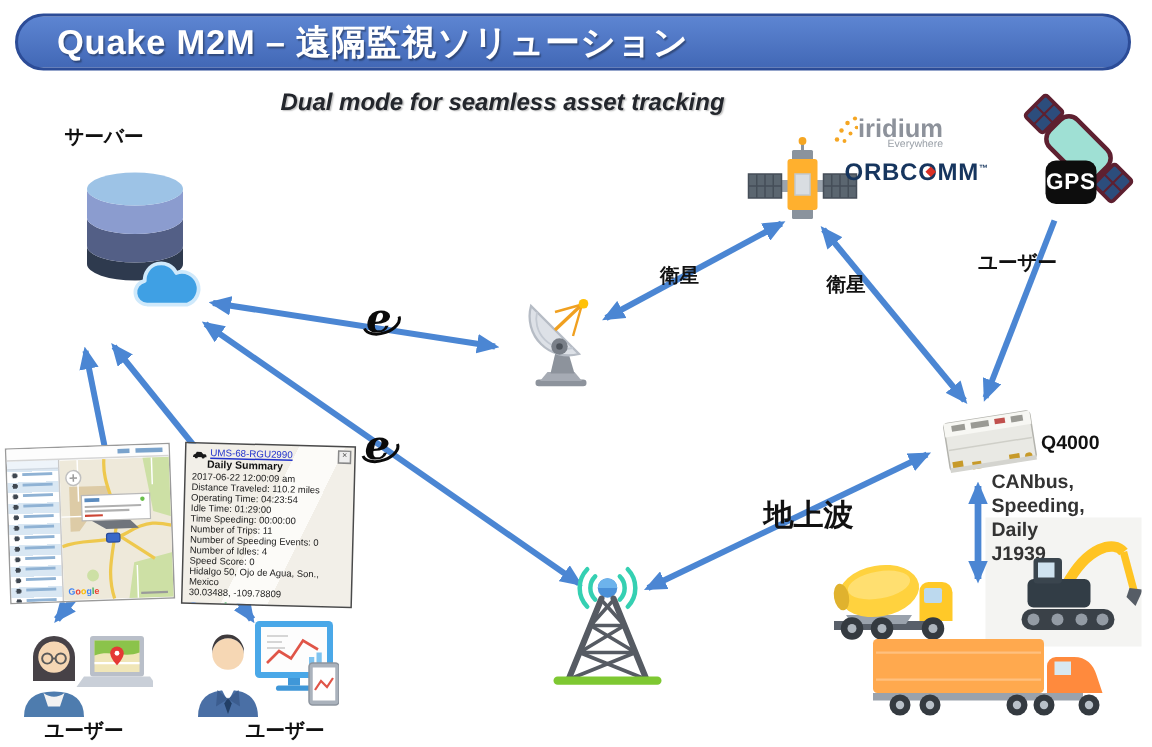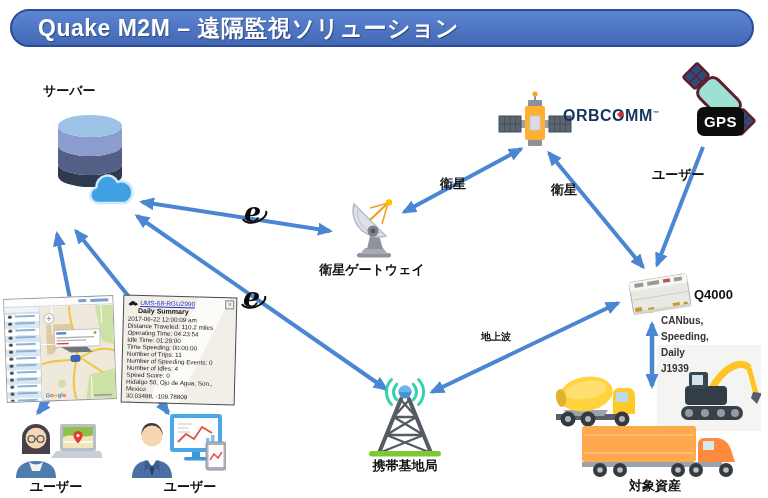--- a/index.html
+++ b/index.html
@@ -24,25 +24,25 @@
              font-size:27px;font-weight:bold;color:#0a0a0a;font-style:italic;}
   
   .irid{position:absolute;left:556px;top:77px;display:flex;align-items:flex-start;}
   .irid .word{font-size:17px;color:#8d929b;font-weight:bold;line-height:17px;}
   .irid .sub{font-size:7px;color:#9aa0a8;text-align:right;margin-top:-1px;}
   .orb{position:absolute;left:563px;top:107px;font-size:16px;font-weight:900;color:#16355e;
        letter-spacing:.5px;}
   .orb .tm{font-size:6px;vertical-align:super;}
   .orb .rdot{position:absolute;left:55px;top:5px;width:5px;height:5px;background:#d93025;
              transform:rotate(45deg);}
-  .gpsbadge{position:absolute;left:697px;top:107px;width:47px;height:29px;background:#0d0d0d;
+  .gpsbadge{position:absolute;left:697px;top:107px;width:34px;height:29px;background:#0d0d0d;
             border-radius:7px;color:#fff;font-weight:900;font-size:15px;display:flex;
             align-items:center;justify-content:center;letter-spacing:.5px;}
   
-  .canlist{position:absolute;left:661px;top:313px;font-size:10px;font-weight:bold;
+  .canlist{position:absolute;left:661px;top:313px;font-size:13px;font-weight:bold;
            color:#333;line-height:16px;}
   
   .win1{position:absolute;left:5px;top:297px;width:110px;height:104px;background:#fff;
         border:1px solid #9a9a9a;transform:rotate(-2deg);box-sizing:border-box;}
   .win1 .hdr{height:7px;border-bottom:1px solid #d5d5d5;position:relative;background:#fdfdfd;}
   .win1 .hdr i{position:absolute;top:2px;height:2.5px;background:#7aa3cc;display:block;}
   .win1 .bodyrow{display:flex;height:94px;}
   .sbar{width:34px;height:100%;border-right:1px solid #c9c9c9;
     background-image:
       radial-gradient(circle at 4px 3.5px,#3f4750 1.7px,rgba(0,0,0,0) 1.9px),
@@ -91,20 +91,21 @@
       <line x1="130" y1="298" x2="76" y2="231" marker-end="url(#ah)"></line>
       <line x1="58" y1="388" x2="38" y2="413" stroke-width="5" marker-end="url(#ah)"></line>
       <line x1="151" y1="388" x2="168" y2="413" stroke-width="5" marker-end="url(#ah)"></line>
       <line x1="652" y1="324" x2="652" y2="386" stroke-width="4.5" marker-start="url(#ah)" marker-end="url(#ah)"></line>
     </g>
   </svg>
 
   <div class="banner">
     <h1>Quake M2M – 遠隔監視ソリューション</h1>
   </div>
+  <div class="subtitle">Dual mode for seamless asset tracking</div>
 
   <div class="lbl" style="left:43px;top:82px">サーバー</div>
   <div class="abs" style="left:53px;top:112px">
     <svg width="74" height="84" viewBox="0 0 74 84">
       <path d="M5,52 L5,64 A32,11 0 0 0 69,64 L69,52 A32,11 0 0 1 5,52 Z" fill="#2e3a4e"></path>
       <path d="M5,33 L5,52 A32,11 0 0 0 69,52 L69,33 A32,11 0 0 1 5,33 Z" fill="#535f86"></path>
       <path d="M5,14 L5,33 A32,11 0 0 0 69,33 L69,14 A32,11 0 0 1 5,14 Z" fill="#8b9ccf"></path>
       <ellipse cx="37" cy="14" rx="32" ry="11" fill="#9dc3e6"></ellipse>
     </svg>
   </div>
@@ -123,20 +124,37 @@
       <g fill="#5b6670" stroke="#454e58" stroke-width="1">
         <rect x="2" y="26" width="22" height="16"></rect>
           <rect x="52" y="26" width="22" height="16"></rect>
       </g>
       <path d="M7.5,26 v16 M13,26 v16 M18.5,26 v16 M2,34 h22 M57.5,26 v16 M63,26 v16 M68.5,26 v16 M52,34 h22" stroke="#454e58" stroke-width="1" fill="none"></path>
       <rect x="31" y="10" width="14" height="7" rx="1" fill="#8a939d"></rect>
       <rect x="31" y="49" width="14" height="7" rx="1" fill="#8a939d"></rect>
       <rect x="28" y="16" width="20" height="34" rx="2" fill="#ffb02e"></rect>
       <rect x="33" y="26" width="10" height="14" fill="#d9dde2" stroke="#c2c8ce"></rect>
     </svg>
+  </div>
+  <div class="irid">
+    <svg width="16" height="22" viewBox="0 0 16 22">
+      <g fill="#f5a623">
+        <circle cx="2" cy="16" r="1.5"></circle>
+          <circle cx="5" cy="10" r="1.5"></circle>
+          <circle cx="9" cy="5" r="1.5"></circle>
+        <circle cx="14" cy="2" r="1.4"></circle>
+          <circle cx="7" cy="17" r="1.3"></circle>
+          <circle cx="11" cy="12" r="1.3"></circle>
+        <circle cx="15" cy="8" r="1.2"></circle>
+      </g>
+    </svg>
+    <div>
+      <div class="word">iridium</div>
+      <div class="sub">Everywhere</div>
+    </div>
   </div>
   <div class="orb">
     <span>ORBCOMM</span><span class="tm">™</span>
     <span class="rdot"></span>
   </div>
 
   <div class="abs" style="left:676px;top:56px">
     <svg width="86" height="86" viewBox="0 0 86 86">
       <g transform="rotate(-45 43 43)">
         <g fill="#2c4d7c" stroke="#5e2030" stroke-width="2.5">
@@ -160,21 +178,20 @@
       <path d="M44,40 A26,26 0 0 1 12,8 Z" fill="#dde1e7" stroke="#b6bcc5" stroke-width="1.5"></path>
       <path d="M40,36 A20,20 0 0 1 16,12" stroke="#c3c9d2" stroke-width="1.2" fill="none"></path>
       <line x1="28" y1="24" x2="46" y2="7" stroke="#f0a020" stroke-width="2.2"></line>
       <line x1="46" y1="7" x2="28" y2="12" stroke="#f0a020" stroke-width="1.6"></line>
       <line x1="46" y1="7" x2="40" y2="28" stroke="#f0a020" stroke-width="1.6"></line>
       <circle cx="47" cy="6.5" r="3.2" fill="#ffc107"></circle>
       <circle cx="31" cy="35" r="5.5" fill="#7a8089"></circle>
       <circle cx="31" cy="35" r="2.2" fill="#4c525a"></circle>
     </svg>
   </div>
-  <div class="lbl ctr" style="left:312px;top:261px;width:120px">衛星ゲートウェイ</div>
 
   <div class="abs" style="left:624px;top:268px">
     <svg width="72" height="52" viewBox="0 0 72 52">
       <g transform="rotate(-9 36 26)">
         <rect x="7" y="10" width="58" height="32" rx="2.5" fill="#e9e9e4" stroke="#b4b4ae"></rect>
         <rect x="7" y="10" width="58" height="9" fill="#f7f7f3"></rect>
         <g fill="#9a9a94">
           <rect x="12" y="12" width="9" height="4"></rect>
             <rect x="25" y="12" width="12" height="4"></rect>
           <rect x="52" y="12" width="8" height="4"></rect>
@@ -215,21 +232,20 @@
           <line x1="59" y1="23" x2="81" y2="77"></line>
       </g>
       <g stroke="#565b63" stroke-width="2.4">
         <path d="M51,24 L66.3,41 M59,24 L43.7,41 M43.7,41 H66.3"></path>
         <path d="M43.7,41 L73.7,59 M66.3,41 L36.3,59 M36.3,59 H73.7"></path>
         <path d="M36.3,59 L81,77 M73.7,59 L29,77"></path>
       </g>
       <rect x="19" y="75" width="72" height="5.5" rx="2.75" fill="#7ec832"></rect>
     </svg>
   </div>
-  <div class="lbl ctr" style="left:355px;top:457px;width:100px">携帯基地局</div>
 
   <div class="win1">
     <div class="hdr">
       <i style="right:4px;width:18px"></i>
       <i style="right:26px;width:8px"></i>
     </div>
     <div class="bodyrow">
       <div class="sbar">
         <div style="height:5px;background:#eef4fa;border-bottom:1px solid #cfd8e2"></div>
       </div>
@@ -395,26 +411,25 @@
         </g>
       <g fill="#b8c0c8">
           <circle cx="20" cy="46" r="2.8"></circle>
           <circle cx="40" cy="46" r="2.8"></circle>
           <circle cx="98" cy="46" r="2.8"></circle>
           <circle cx="116" cy="46" r="2.8"></circle>
           <circle cx="146" cy="46" r="2.8"></circle>
         </g>
     </svg>
   </div>
-  <div class="lbl ctr" style="left:605px;top:477px;width:100px">対象資産</div>
 
   <div class="lbl" style="left:440px;top:175px">衛星</div>
   <div class="lbl" style="left:551px;top:181px">衛星</div>
   <div class="lbl" style="left:652px;top:166px">ユーザー</div>
-  <div class="lbl" style="left:481px;top:330px;font-size:10px">地上波</div>
+  <div class="lbl" style="left:509px;top:330px;font-size:20px">地上波</div>
 
   <div class="eicon" style="left:240px;top:199px">
     <span class="eg">e</span>
     <svg class="abs" style="left:0;top:0" width="28" height="32">
       <path d="M3,20 A12,7 -18 1 0 26,12" stroke="#0a0a0a" stroke-width="2" fill="none"></path>
     </svg>
   </div>
   <div class="eicon" style="left:239px;top:284px">
     <span class="eg">e</span>
     <svg class="abs" style="left:0;top:0" width="28" height="32">

